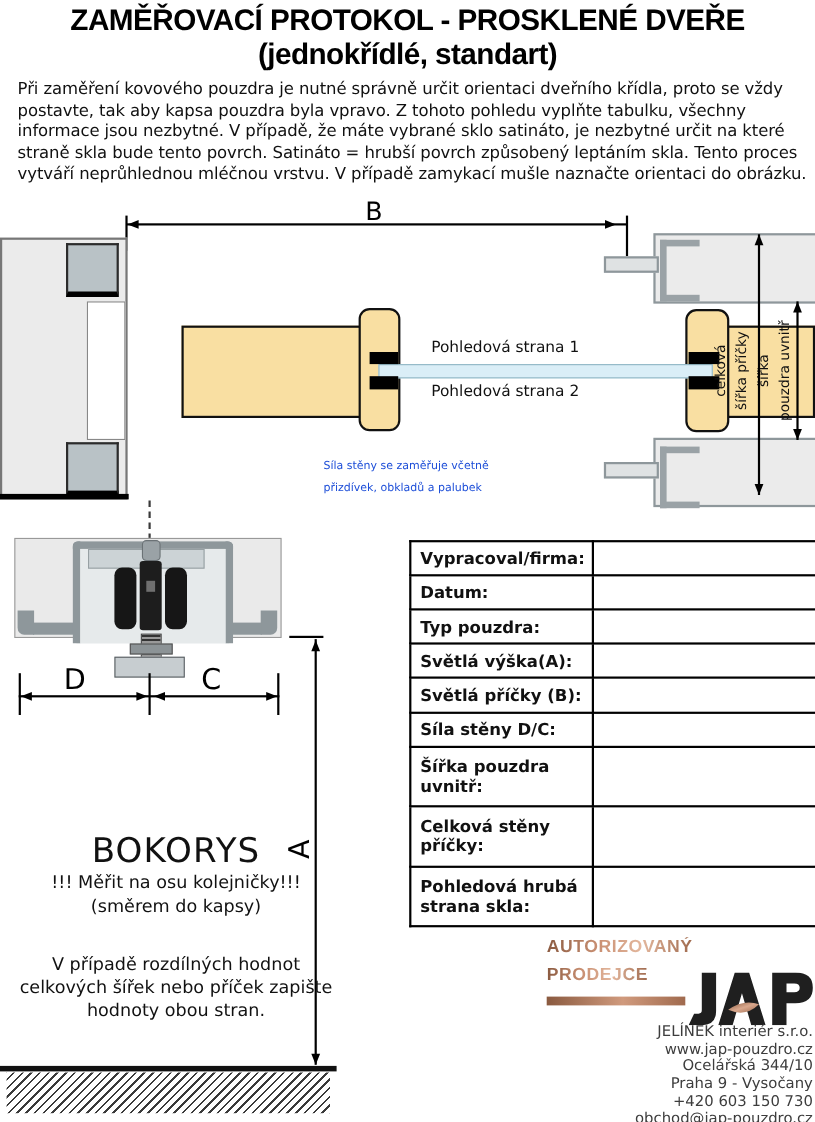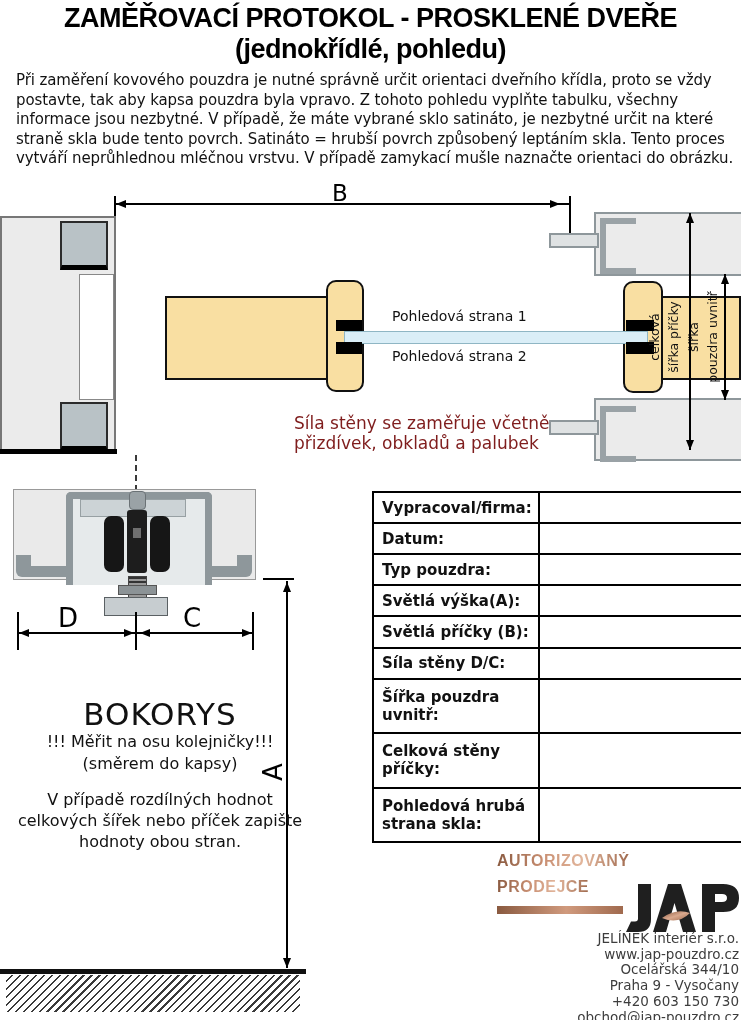--- a/index.html
+++ b/index.html
@@ -25,21 +25,21 @@
   .fsq{background:#b9c2c6;border:2px solid #2b2b2b;border-bottom:5px solid #000;}
   .wood{background:#f9dfa2;border:2px solid #111;}
   .gasket{background:#000;}
   .glass{background:#daeef7;border:1px solid #8fb6c4;}
   .rwall{background:#ebebeb;border:2px solid #8e979b;}
   .chan{border:6px solid #9aa2a6;border-right:none;background:transparent;}
   .tab{background:#dfe2e3;border:2px solid #8e979b;}
   .vtext{transform:rotate(-90deg);font-size:12.5px;line-height:19px;text-align:center;
          white-space:pre-line;color:#111;}
   .sidelabel{font-size:14px;color:#111;}
-  .rednote{font-size:17px;line-height:19.5px;color:#7f1d1d;white-space:pre-line;}
+  .rednote{font-size:10px;line-height:19.5px;color:#1d4ed8;white-space:pre-line;}
   
   .slab{background:#eaeaea;border:1.5px solid #999;}
   .steel{background:#8e979b;}
   .dashaxis{border-left:2px dashed #3a3a3a;}
   .hatch{background:repeating-linear-gradient(135deg,rgba(0,0,0,0) 0 4px,#3a3a3a 4px 5.6px);}
   .bok{text-align:center;color:#111;}
   .bok-title{font-size:31px;letter-spacing:1px;}
   .bok-sub{font-size:16px;}
   
   table.form{border-collapse:collapse;table-layout:fixed;}
@@ -52,21 +52,21 @@
      -webkit-background-clip:text;background-clip:text;color:transparent;-webkit-text-fill-color:transparent;}
   .copper-bar{background:linear-gradient(90deg,#8a5a40,#d09a7d 55%,#a06a4e);}
   .contact{width:300px;text-align:right;font-size:13.5px;line-height:15.7px;color:#3d3d3d;}
 </style>
 </head>
 <body>
 
 <div id="page">
 
   <div class="abs title" style="left:0;top:3px">ZAMĚŘOVACÍ PROTOKOL - PROSKLENÉ DVEŘE</div>
-  <div class="abs title" style="left:0;top:34px">(jednokřídlé, pohledu)</div>
+  <div class="abs title" style="left:0;top:34px">(jednokřídlé, standart)</div>
   <div class="abs intro">Při zaměření kovového pouzdra je nutné správně určit orientaci dveřního křídla, proto se vždy postavte, tak aby kapsa pouzdra byla vpravo. Z tohoto pohledu vyplňte tabulku, všechny informace jsou nezbytné. V případě, že máte vybrané sklo satináto, je nezbytné určit na které straně skla bude tento povrch. Satináto = hrubší povrch způsobený leptáním skla. Tento proces vytváří neprůhlednou mléčnou vrstvu. V případě zamykací mušle naznačte orientaci do obrázku.</div>
 
   <div class="abs" style="left:0;top:180px;width:741px;height:290px">
 
     <div class="abs dimlabel" style="left:322px;top:0px;width:36px;text-align:center;font-size:23px">B</div>
     <div class="abs hline" style="left:115px;top:23px;width:455px"></div>
     <div class="abs vline" style="left:114px;top:16px;height:32px"></div>
     <div class="abs vline" style="left:569px;top:16px;height:37px"></div>
     <div class="abs arr ar-l" style="left:116px;top:20px"></div>
     <div class="abs arr ar-r" style="left:550px;top:20px"></div>
@@ -149,25 +149,25 @@
     <div class="abs hline" style="left:263px;top:578px;width:31px"></div>
     <div class="abs vline" style="left:286px;top:581px;height:387px"></div>
     <div class="abs arr ar-u" style="left:283px;top:582px"></div>
     <div class="abs arr ar-d" style="left:283px;top:958px"></div>
     <div class="abs dimlabel" style="left:258px;top:757px;width:30px;height:30px;transform:rotate(-90deg);text-align:center">A</div>
 
     <div class="abs" style="left:0;top:969px;width:306px;height:5px;background:#111"></div>
     <div class="abs hatch" style="left:6px;top:975px;width:294px;height:37px"></div>
   </div>
 
-  <div class="abs bok" style="left:5px;top:696px;width:310px">
+  <div class="abs bok" style="left:5px;top:756px;width:310px">
     <div class="bok-title">BOKORYS</div>
     <div class="bok-sub">!!! Měřit na osu kolejničky!!!</div>
     <div class="bok-sub" style="margin-top:3px">(směrem do kapsy)</div>
-    <div class="bok-sub pre" style="margin-top:16px;line-height:21px">V případě rozdílných hodnot
+    <div class="bok-sub pre" style="margin-top:33px;line-height:21px">V případě rozdílných hodnot
 celkových šířek nebo příček zapište
 hodnoty obou stran.</div>
   </div>
 
   <table class="form abs" style="left:372px;top:491px;width:367px;height:352px;border:2.5px solid #000">
     <tbody>
         <tr>
           <td class="lbl">Vypracoval/firma:</td>
           <td class="val"></td>
         </tr>

